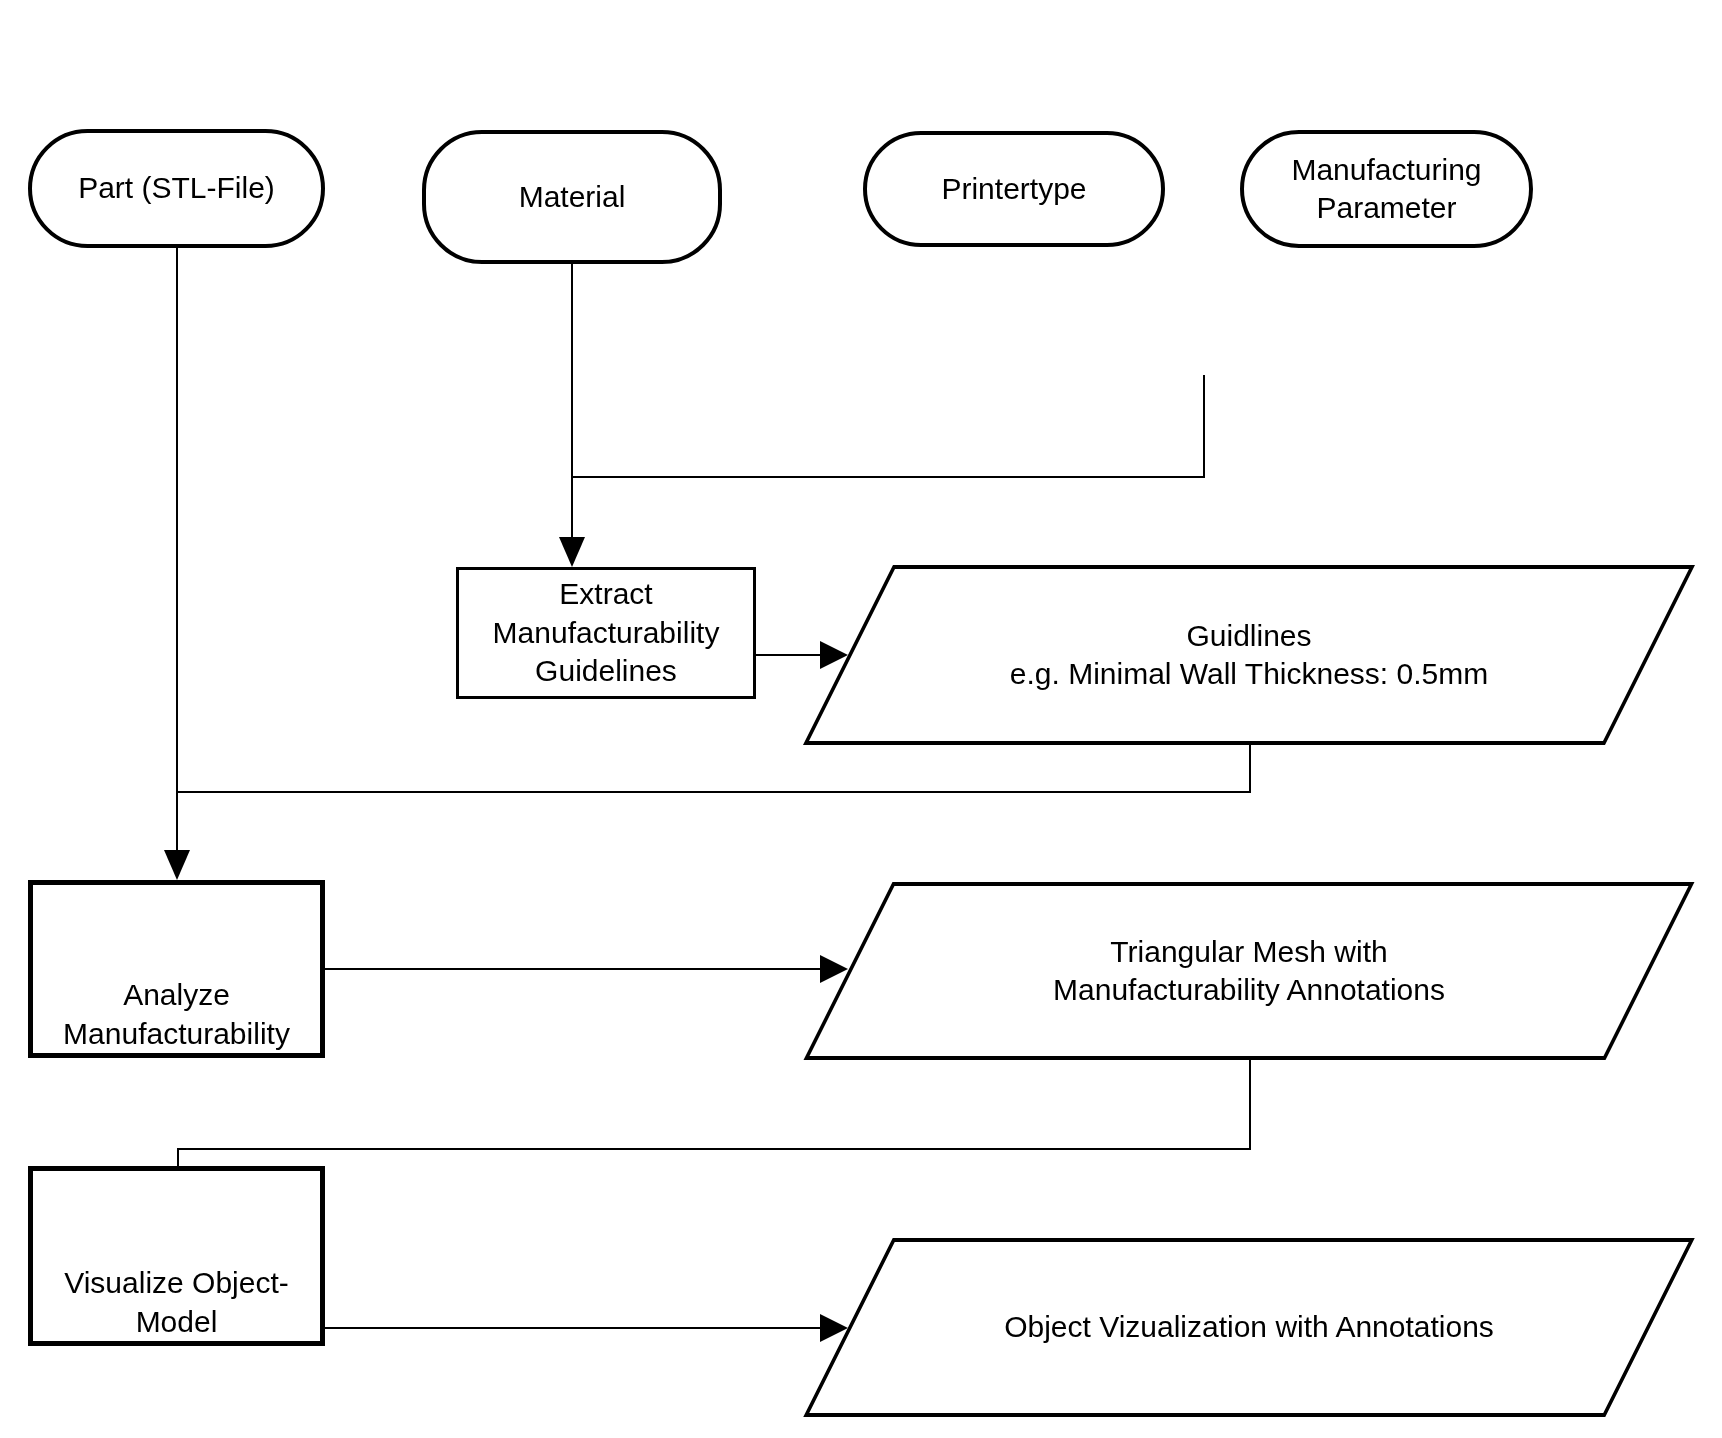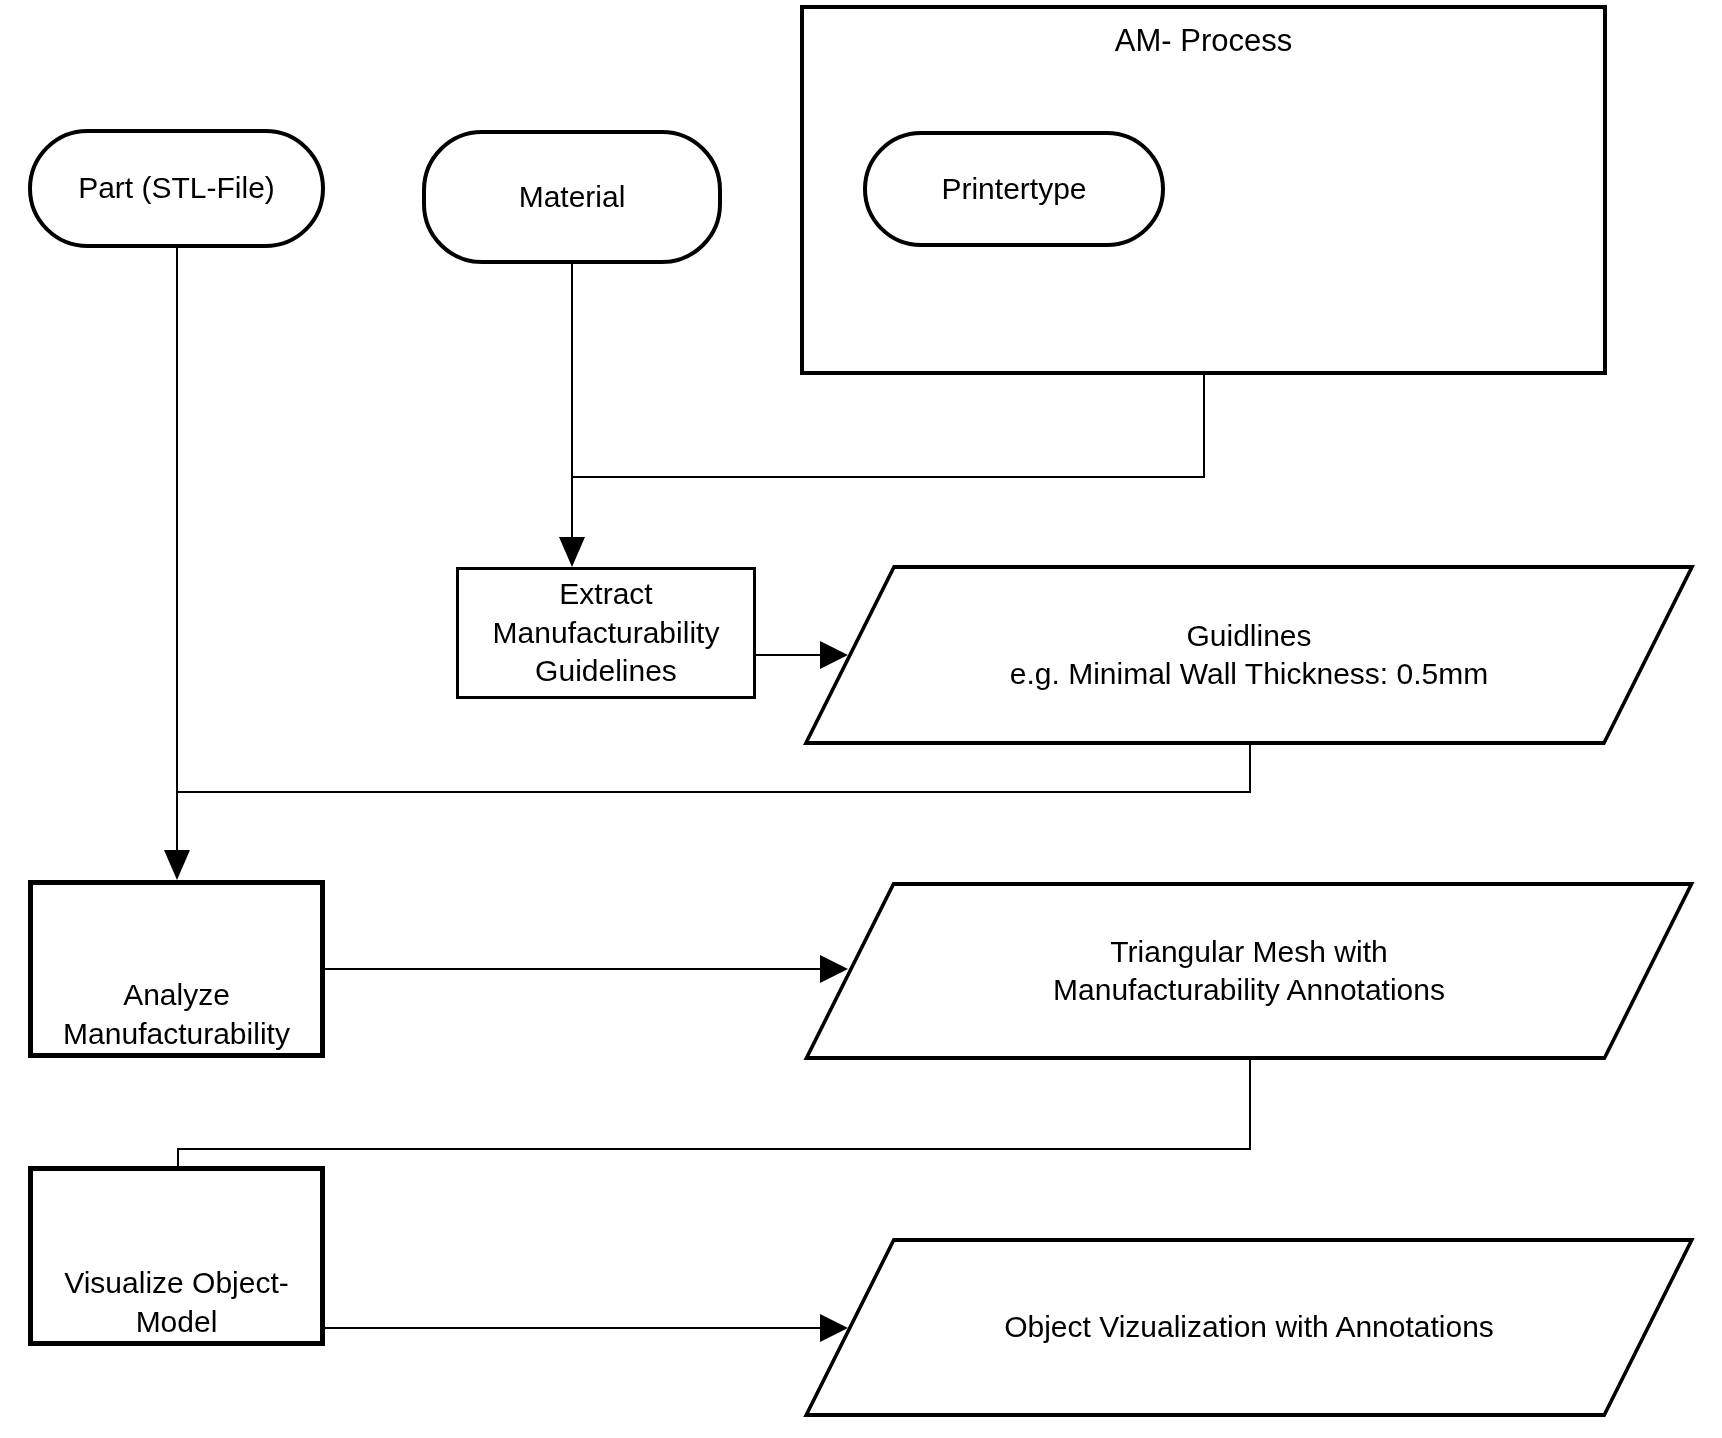--- a/index.html
+++ b/index.html
@@ -96,36 +96,37 @@
     <path d="M325 969 L821 969"></path>
     <polygon points="848,969 820,955 820,983"></polygon>
 
     <path d="M1250 1060 L1250 1149 L178 1149 L178 1230"></path>
     <polygon points="178,1238 165,1208 191,1208"></polygon>
 
     <path d="M325 1328 L821 1328"></path>
     <polygon points="848,1328 820,1314 820,1342"></polygon>
   </svg>
 
-  <div class="node container-box" style="left:800px; top:5px; width:807px; height:370px;">
-    <span class="label container-title">AM- Process</span>
-  </div>
 
   <div class="node stadium" style="left:28px; top:129px; width:297px; height:119px;">
     <span class="label">Part (STL-File)</span>
   </div>
 
   <div class="node stadium" style="left:422px; top:130px; width:300px; height:134px;">
     <span class="label">Material</span>
   </div>
 
   <div class="node stadium" style="left:863px; top:131px; width:302px; height:116px;">
     <span class="label">Printertype</span>
   </div>
 
+  <div class="node stadium" style="left:1240px; top:130px; width:293px; height:118px;">
+    <span class="label">Manufacturing
+Parameter</span>
+  </div>
 
   <div class="node process thin" style="left:423px; top:567px; width:300px; height:132px;margin-left:33px;">
     <span class="label">Extract
 Manufacturability
 Guidelines</span>
   </div>
 
   <div class="para" style="left:848px; top:565px; width:802px; height:180px;">
     <div class="para-inner">
       <span class="label">Guidlines

